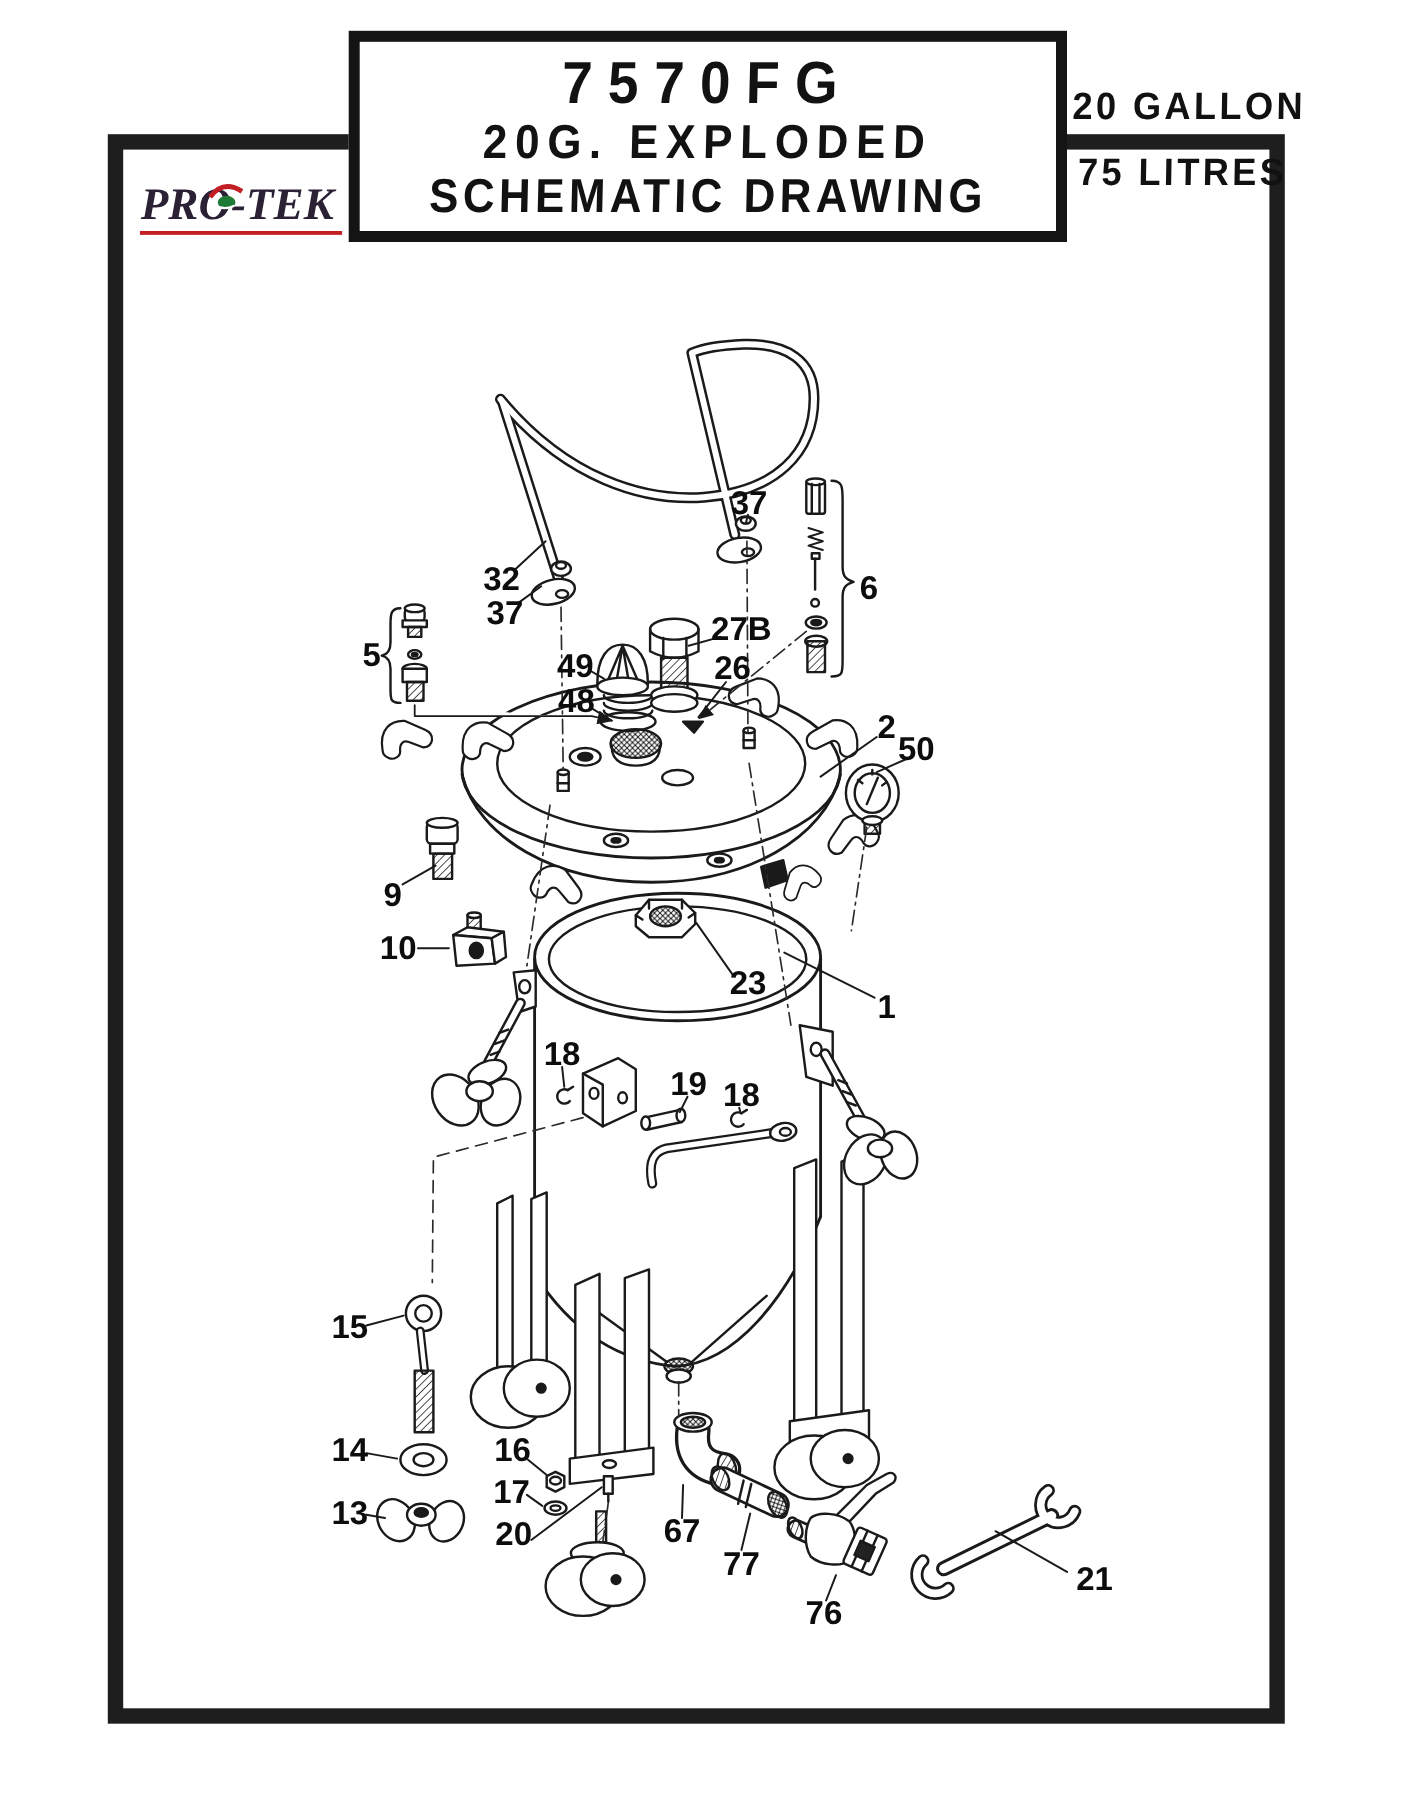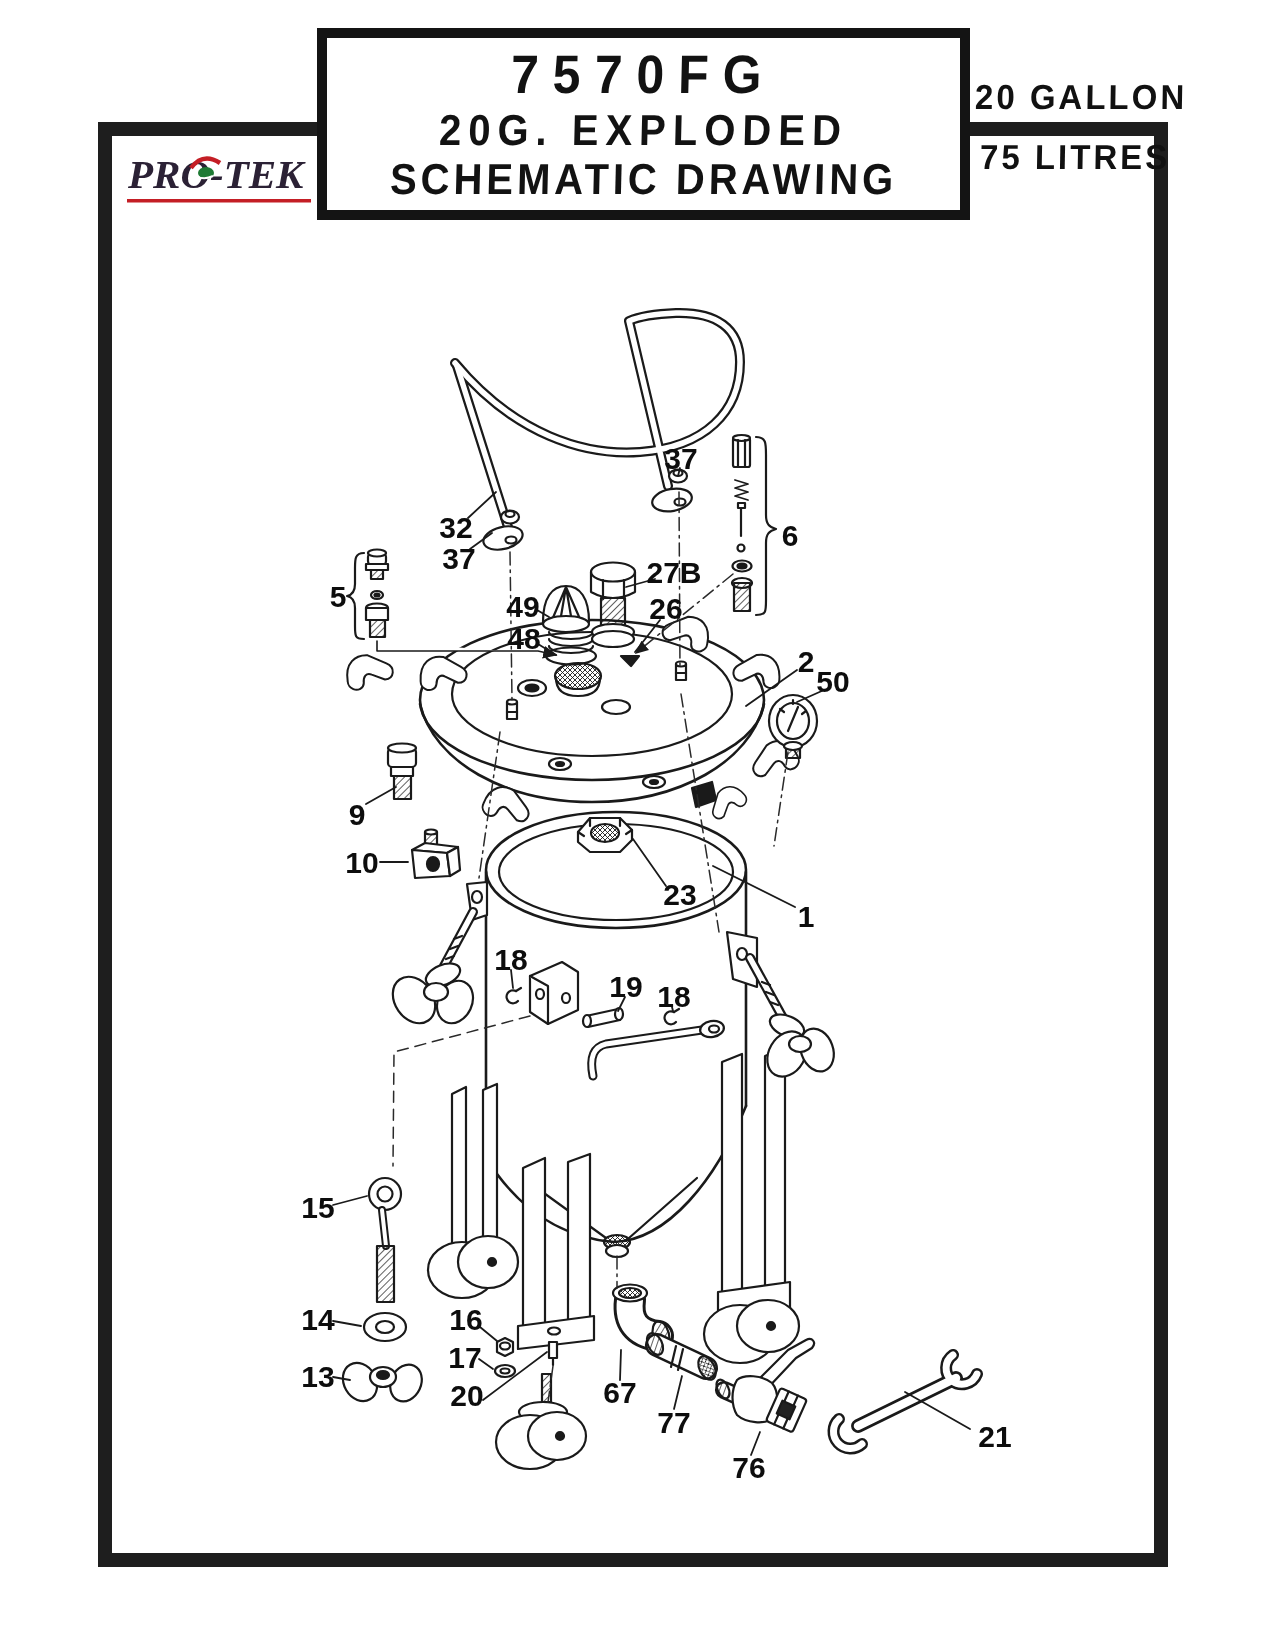--- a/index.html
+++ b/index.html
@@ -11,21 +11,21 @@
              border:10px solid #141414;box-sizing:border-box;background:#ffffff;z-index:5;
              display:flex;flex-direction:column;align-items:center;justify-content:center;}
   .title-line{font-weight:900;color:#121212;transform:scaleY(1.08) skewX(-1.5deg);white-space:nowrap;}
   .t1{font-size:50px;letter-spacing:14px;margin-bottom:4px;}
   .t2{font-size:40px;letter-spacing:7px;margin-bottom:4px;}
   .t3{font-size:40px;letter-spacing:4px;}
   .cap{position:absolute;font-weight:900;font-size:33px;letter-spacing:3px;color:#111;
        transform:scaleY(1.05) skewX(-1deg);z-index:6;white-space:nowrap;}
   .cap-gallon{left:975px;top:78px;}
   .cap-litres{left:980px;top:138px;}
-  .logo{position:absolute;left:127px;top:150px;width:195px;height:58px;z-index:6;text-align:center;}
+  .logo{position:absolute;left:127px;top:161px;width:195px;height:58px;z-index:6;text-align:center;}
   svg.drawing{position:absolute;left:0;top:0;z-index:4;}
 </style>
 </head>
 <body>
 
 <div class="page">
 
   <div class="frame"></div>
 
   <div class="title-box">

